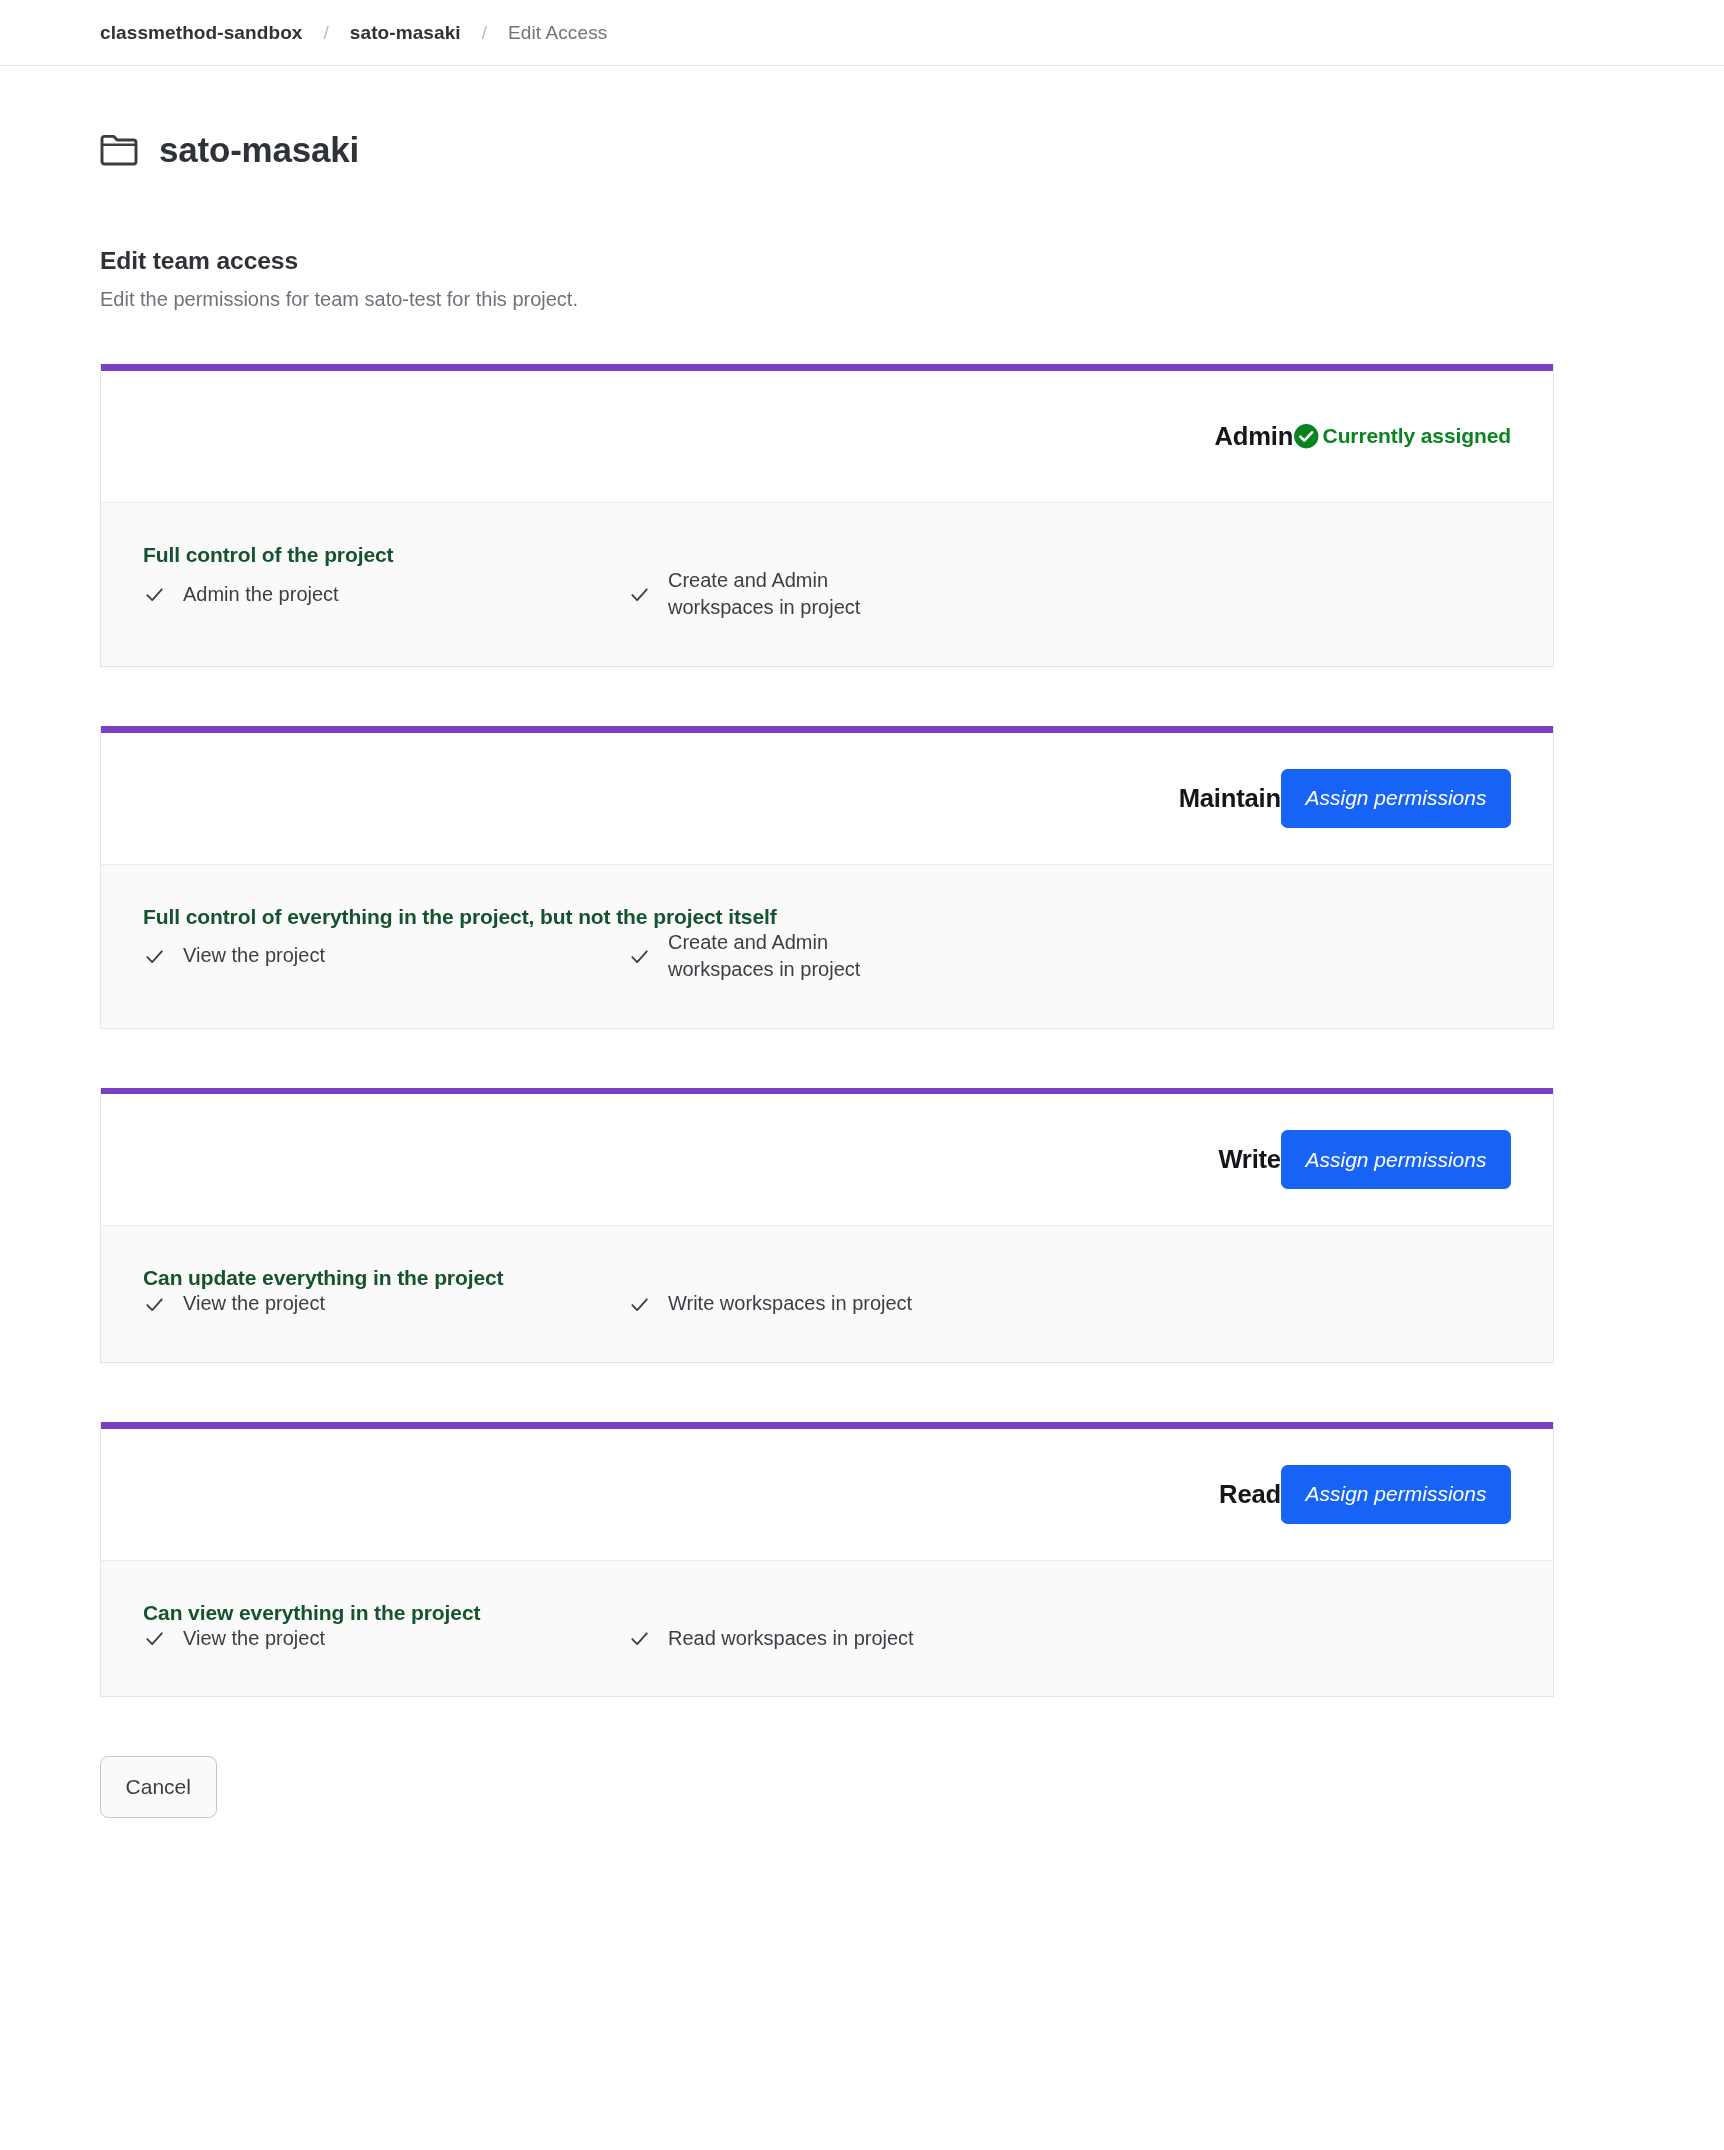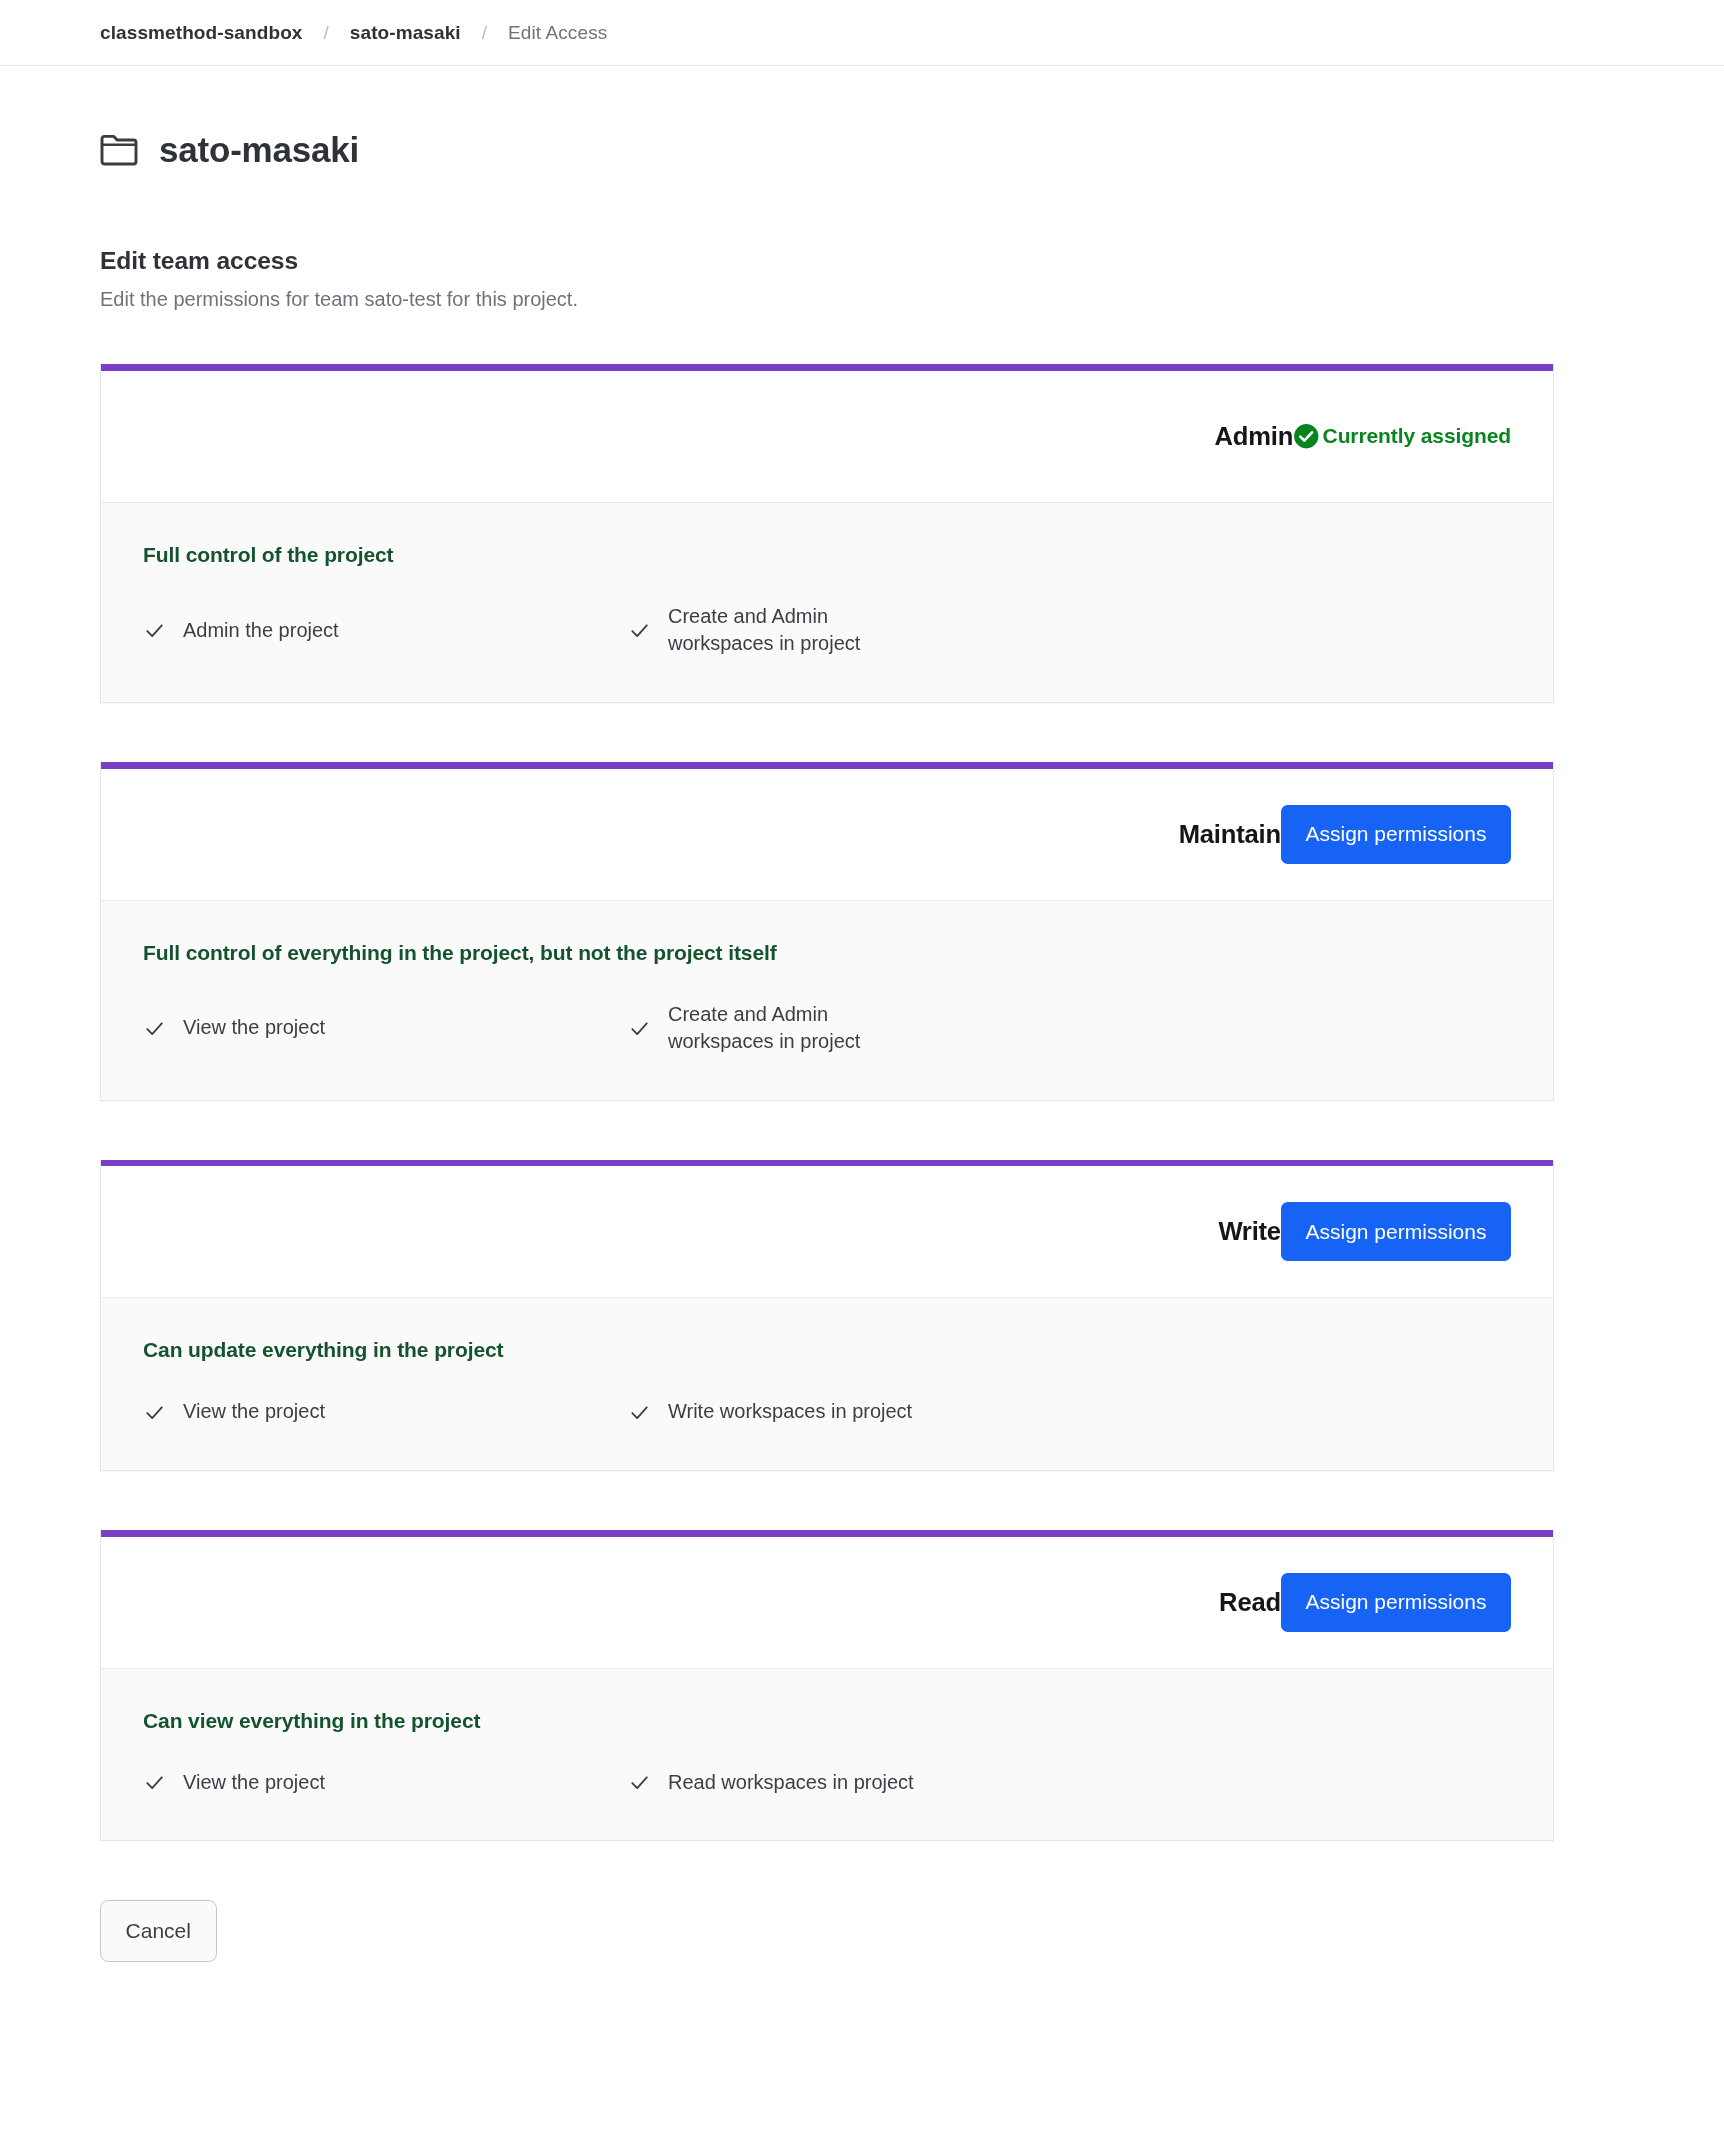--- a/index.html
+++ b/index.html
@@ -137,35 +137,35 @@
     color: #ffffff;
     border: none;
     border-radius: 6.6px;
     font-family: "Liberation Sans", sans-serif;
     font-size: 21px;
     font-weight: 400;
     padding: 0 24.6px;
     height: 59px;
     cursor: pointer;
     white-space: nowrap;
+    font-style: italic;
   }
 
   .card-body {
     background: #fafafa;
     border-top: 0.9px solid #e9ebed;
     padding: 40px 42px 44px 42px;
   }
   .card-body-title {
     font-size: 21px;
     font-weight: 700;
     color: #14532d;
     letter-spacing: -0.1px;
   }
   .perm-grid {
-    margin-top: 36px;
     display: flex;
   }
   .perm-col {
     width: 485px;
     display: flex;
     align-items: center;
     gap: 17px;
   }
   .perm-check {
     width: 23px;

